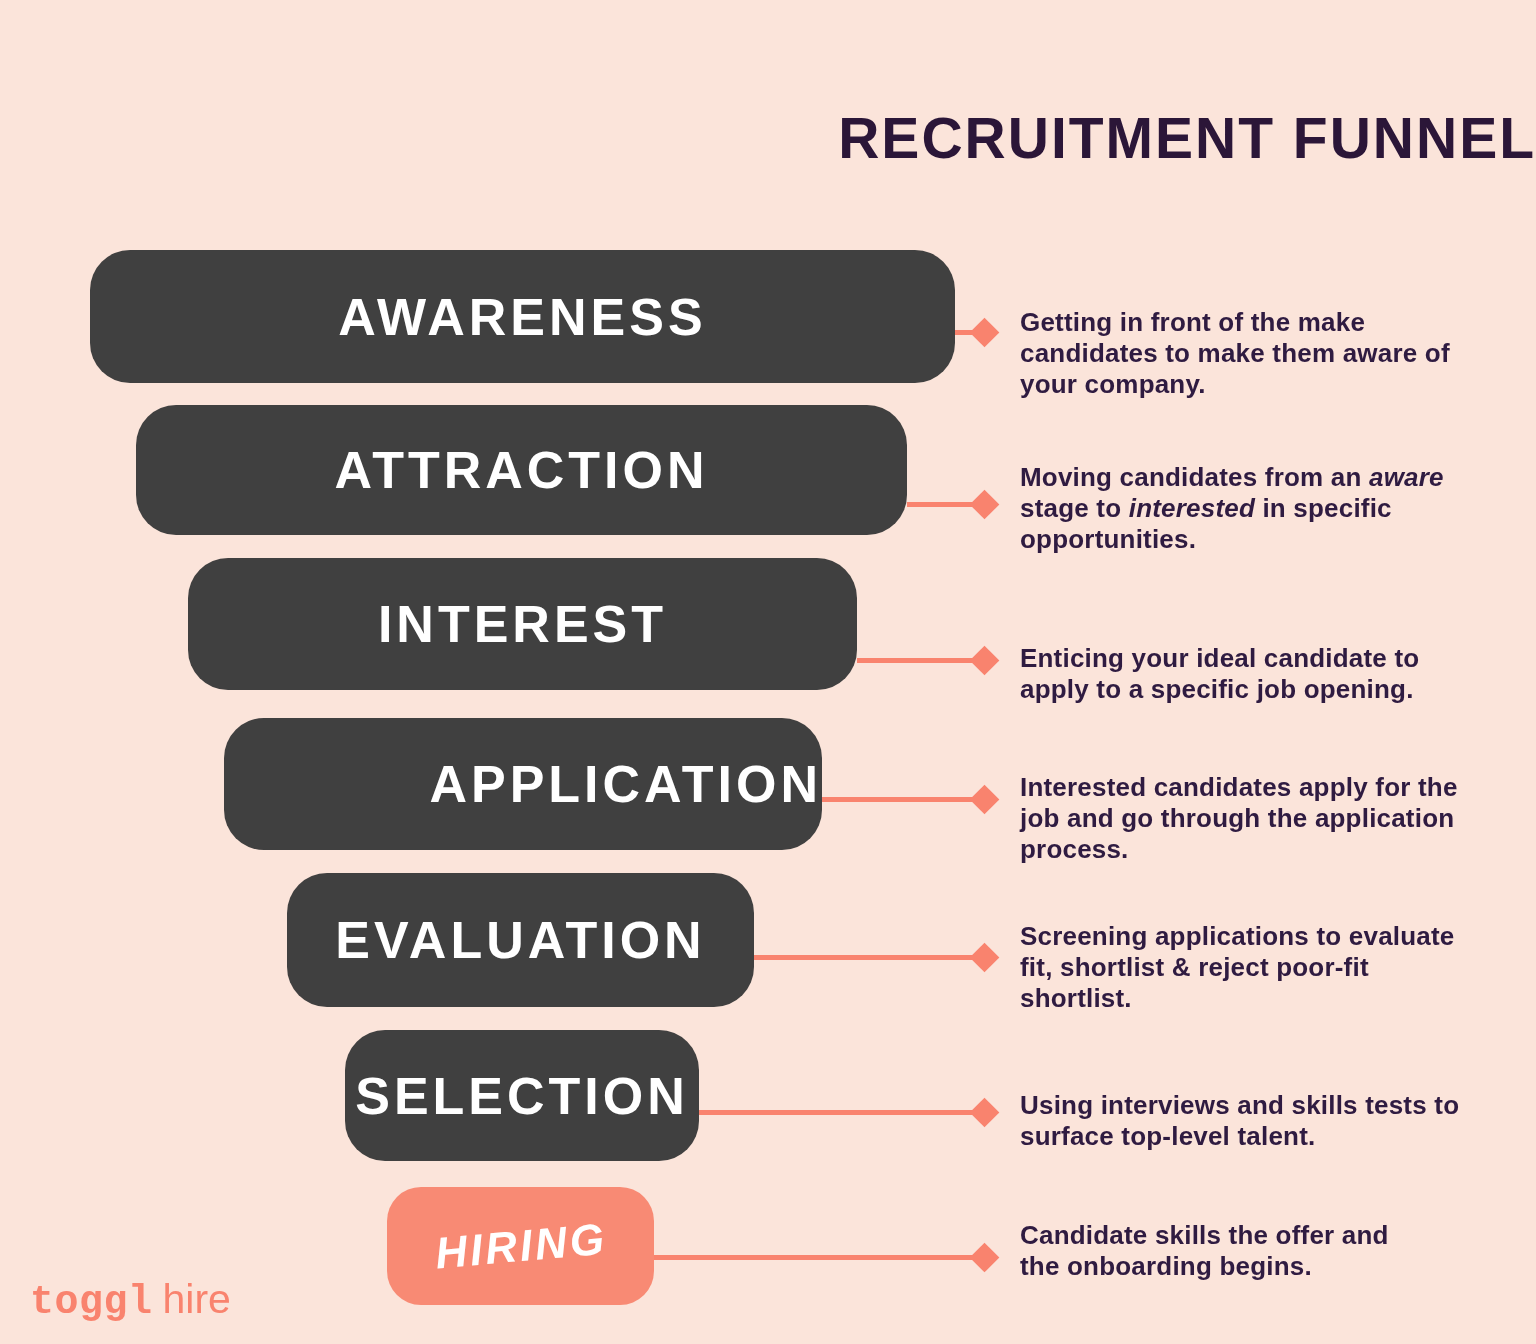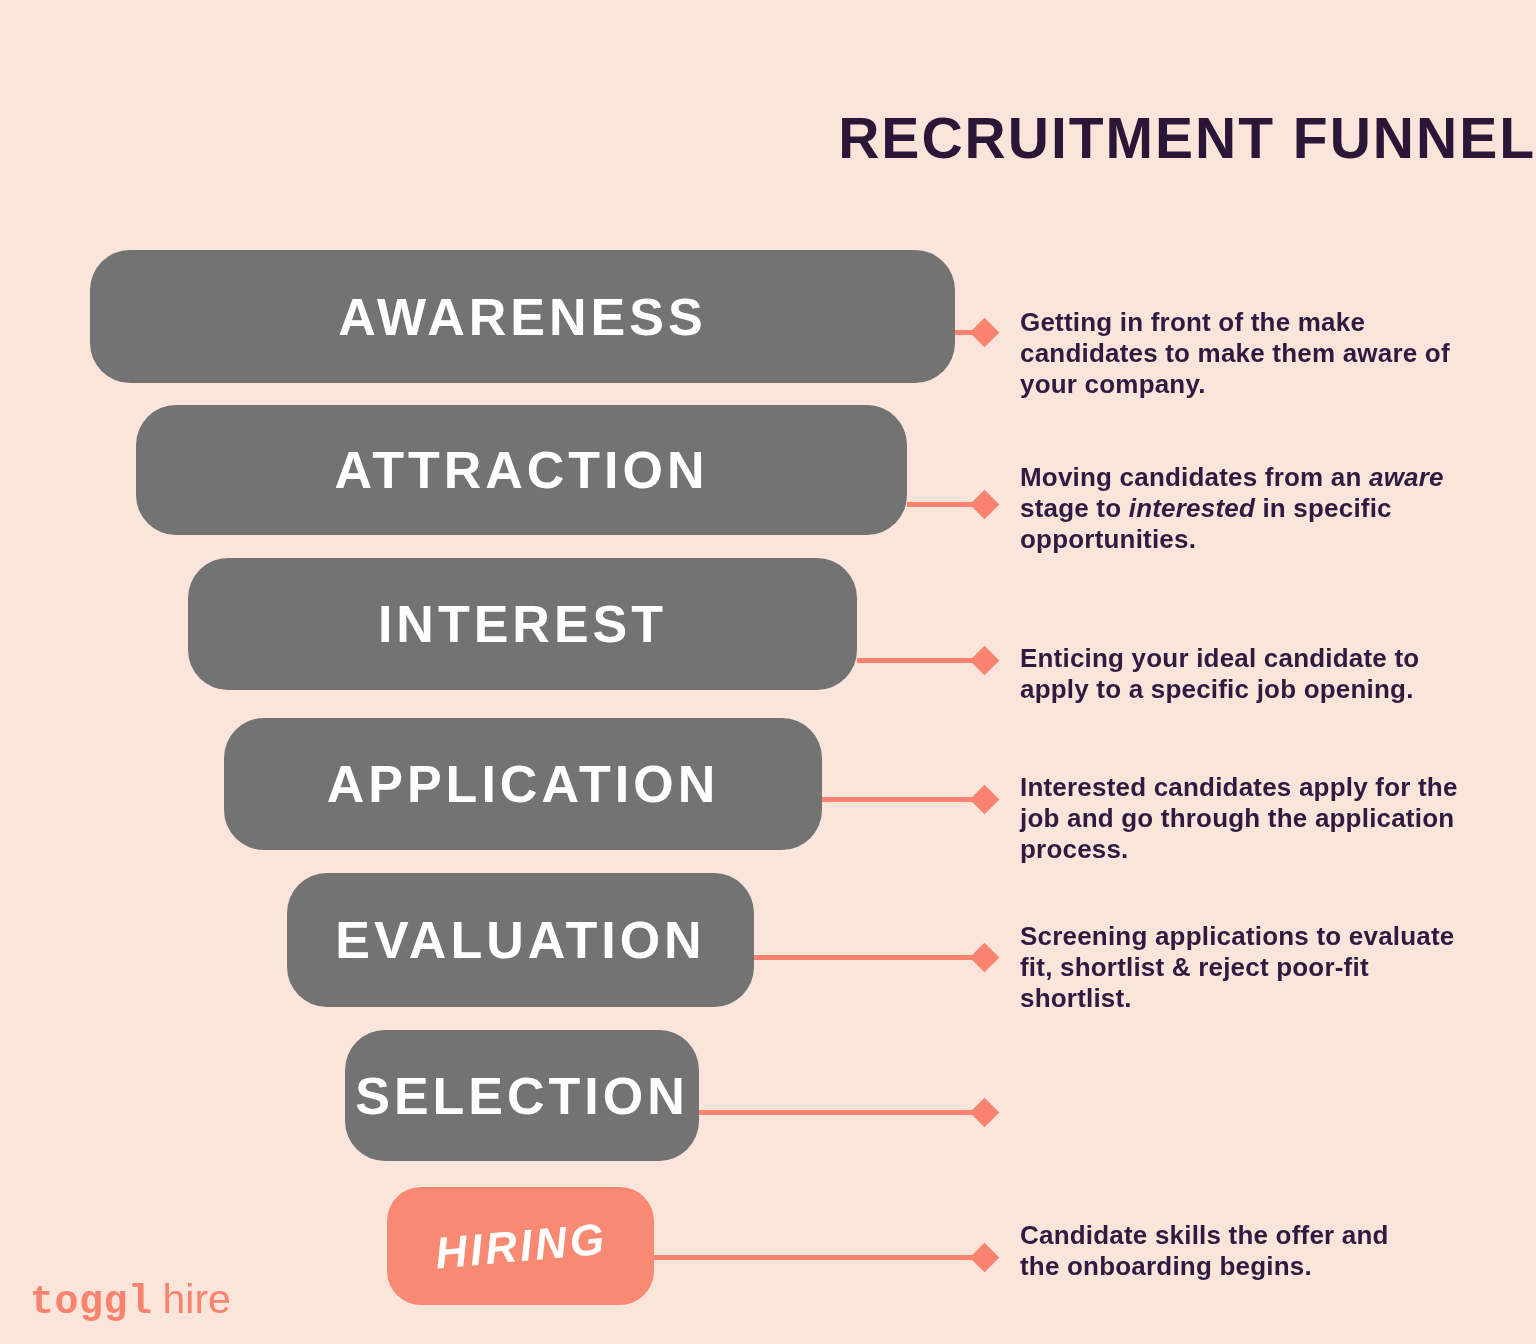--- a/index.html
+++ b/index.html
@@ -13,33 +13,33 @@
 
   .page-title {
     position: absolute; left: 0; top: 105px; width: 100%;
     text-align: right;
     font-size: 57px; font-weight: 700; letter-spacing: 2px;
     color: #2B1638;
   }
 
   .bar {
     position: absolute;
-    background: #737373;
+    background: #404040;
     border-radius: 40px;
     display: flex; align-items: center; justify-content: center;
   }
   .bar-label {
     color: #FFFFFF;
     font-size: 52px; font-weight: 600; letter-spacing: 4px;
     white-space: nowrap;
   }
   #s1-bar { left: 90px;  top: 250px;  width: 865px; height: 133px; }
   #s2-bar { left: 136px; top: 405px;  width: 771px; height: 130px; }
   #s3-bar { left: 188px; top: 558px;  width: 669px; height: 132px; }
-  #s4-bar { left: 224px; top: 718px;  width: 598px; height: 132px; }
+  #s4-bar { left: 224px; top: 718px;  width: 598px; height: 132px; justify-content: flex-end; }
   #s5-bar { left: 287px; top: 873px;  width: 467px; height: 134px; }
   #s6-bar { left: 345px; top: 1030px; width: 354px; height: 131px; }
   #s7-bar { left: 387px; top: 1187px; width: 267px; height: 118px; background: #F88A74; border-radius: 34px; }
   #s7-bar .bar-label {
     font-size: 44px; font-style: italic; font-weight: bold;
     letter-spacing: 3px; transform: rotate(-5deg);
   }
 
   .conn { position: absolute; height: 5px; background: #F9836E; }
   #s1-conn { left: 955px; top: 330px;  width: 22px; }
@@ -148,20 +148,24 @@
     <div class="dline"><span>Screening applications to evaluate</span></div>
     <div class="dline"><span>fit, shortlist &amp; reject poor-fit</span></div>
     <div class="dline"><span>shortlist.</span></div>
   </div>
 
   <div class="bar" id="s6-bar">
     <span class="bar-label">SELECTION</span>
   </div>
   <div class="conn" id="s6-conn"></div>
   <div class="diamond" id="s6-diamond"></div>
+  <div class="desc" id="s6-desc">
+    <div class="dline"><span>Using interviews and skills tests to</span></div>
+    <div class="dline"><span>surface top-level talent.</span></div>
+  </div>
 
   <div class="bar" id="s7-bar">
     <span class="bar-label">HIRING</span>
   </div>
   <div class="conn" id="s7-conn"></div>
   <div class="diamond" id="s7-diamond"></div>
   <div class="desc" id="s7-desc">
     <div class="dline"><span>Candidate skills the offer and</span></div>
     <div class="dline"><span>the onboarding begins.</span></div>
   </div>

